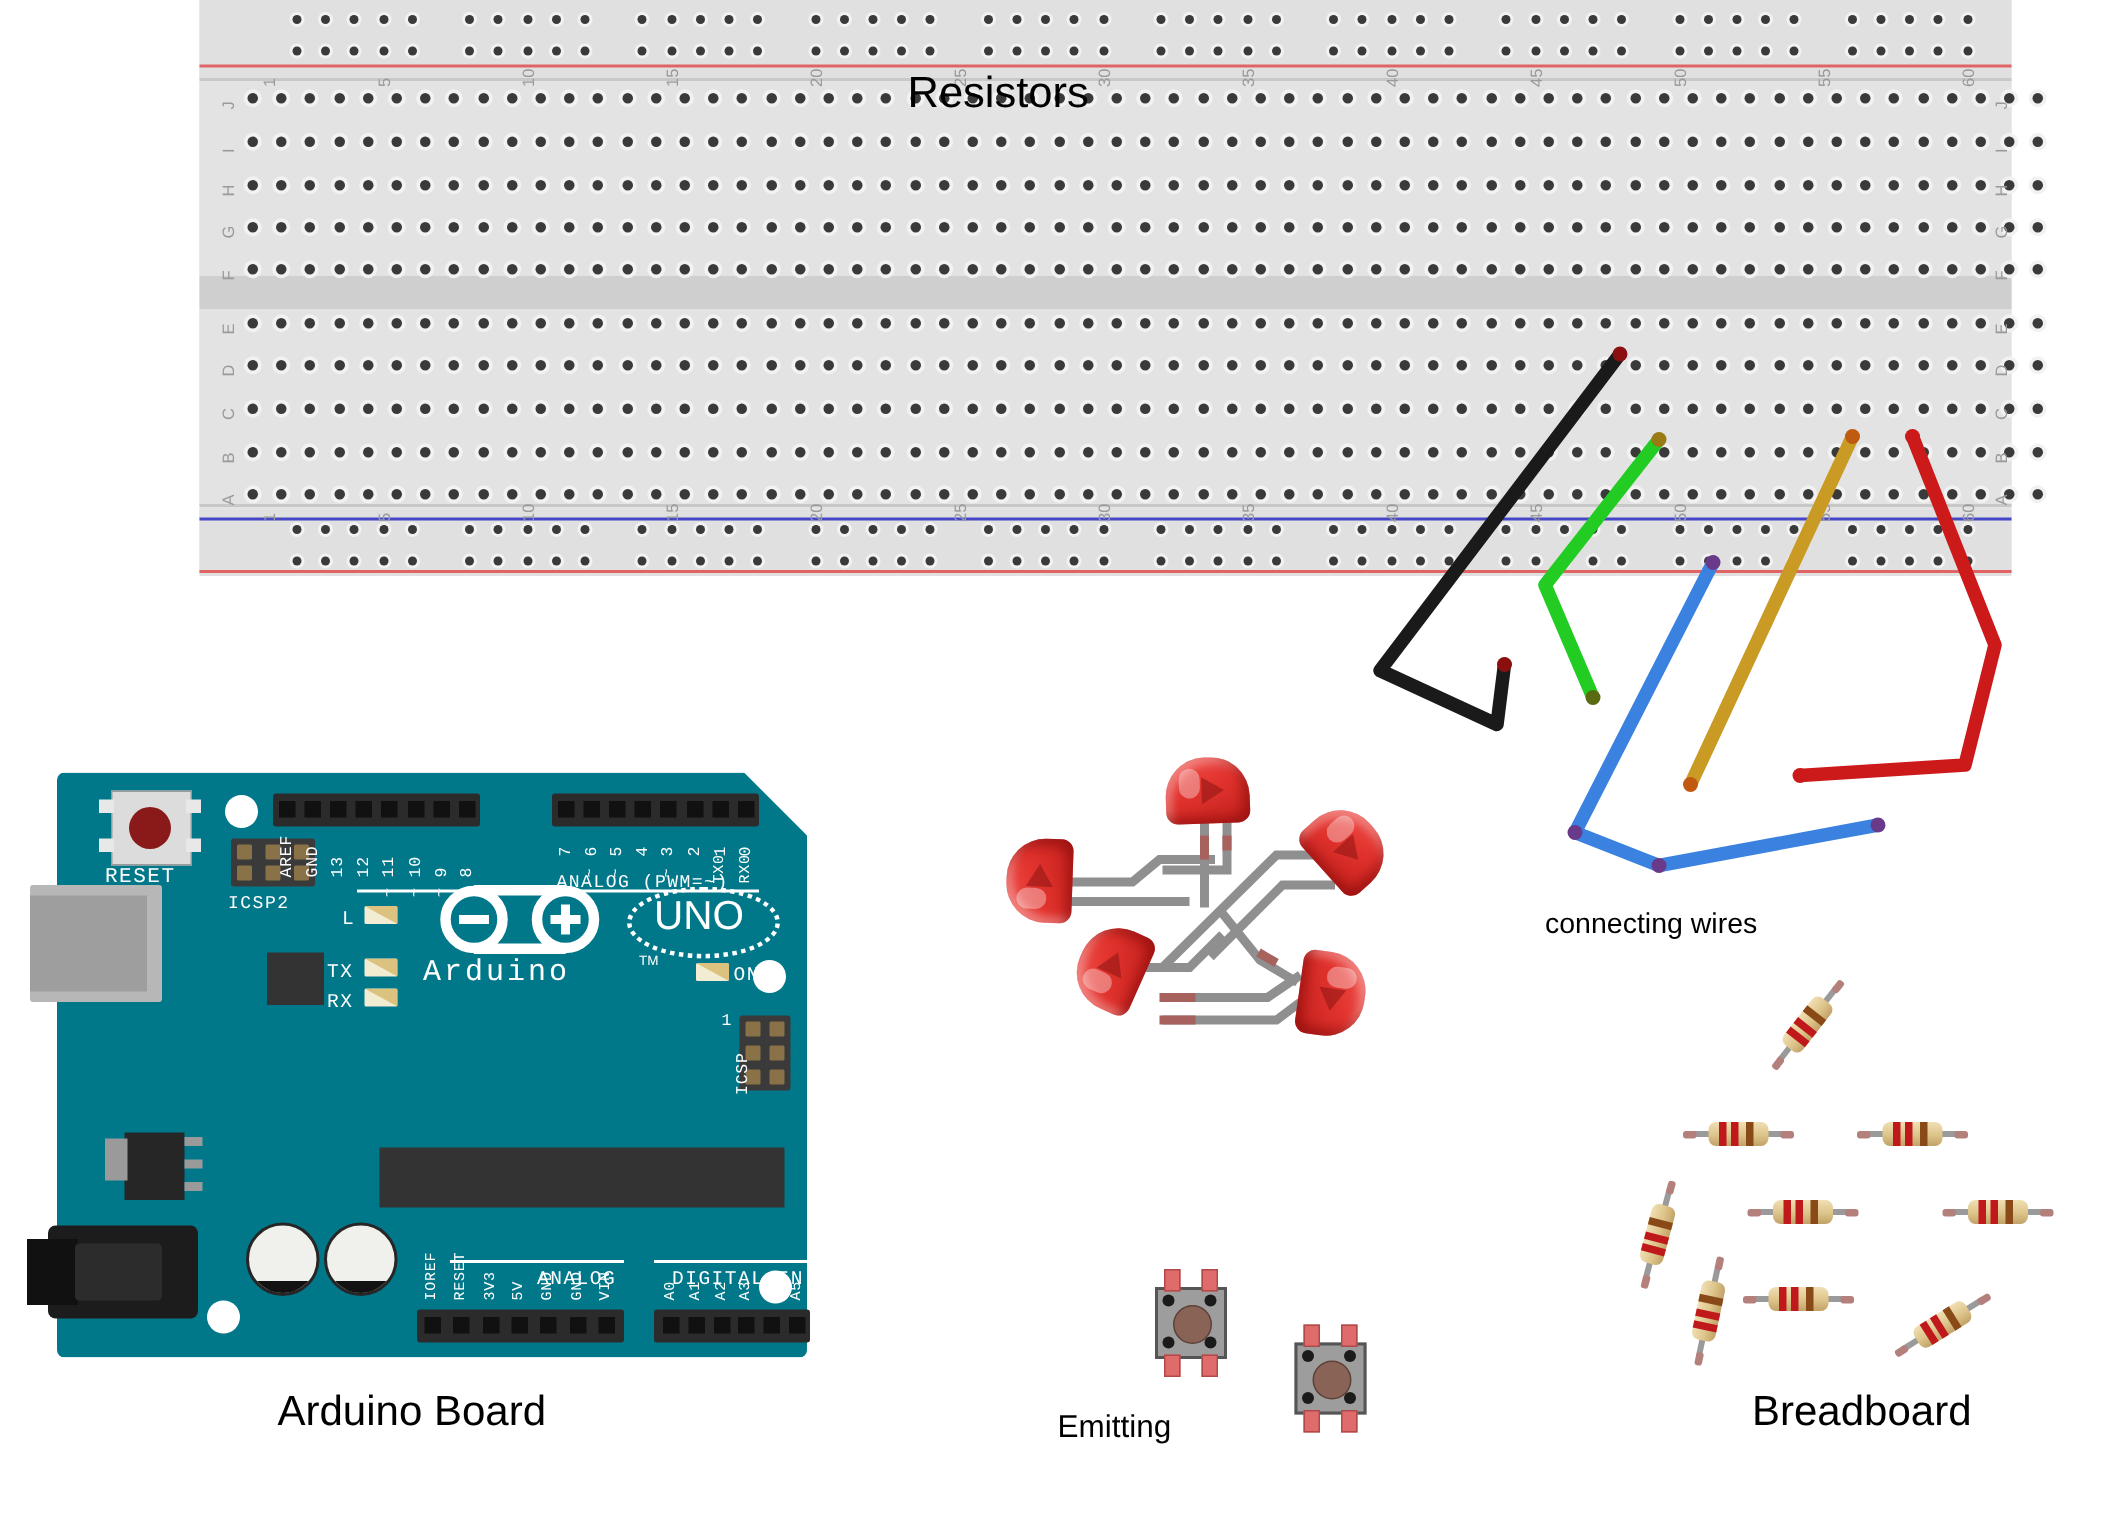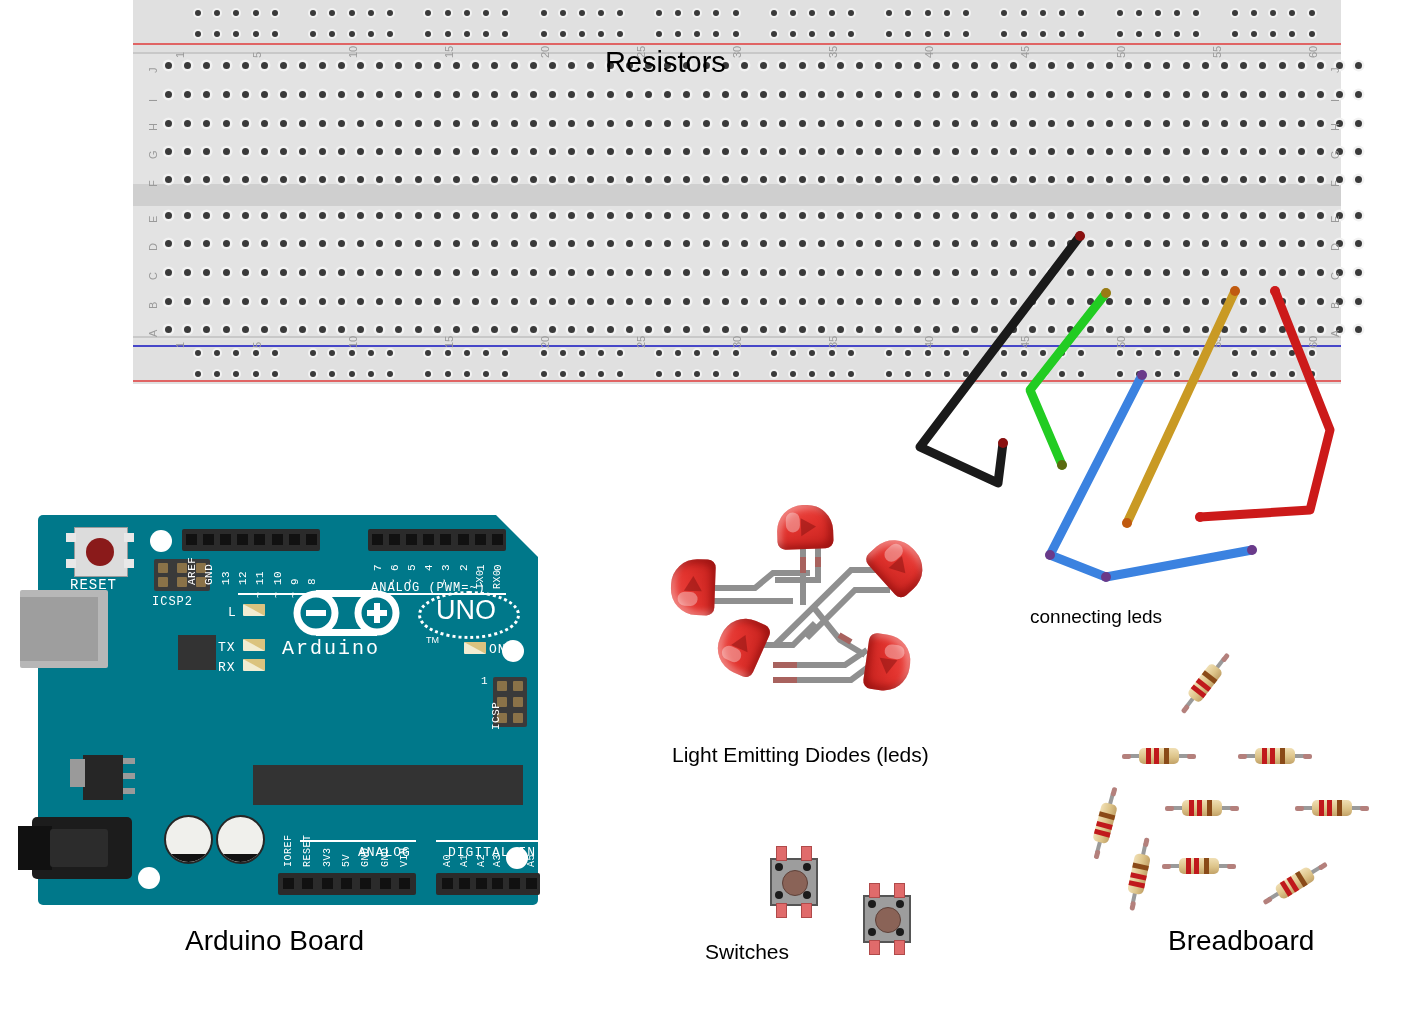--- a/index.html
+++ b/index.html
@@ -1028,21 +1028,21 @@
     <polyline points="262,150 170,330 226,352 372,325" fill="none" stroke="#3b82e0" stroke-width="9" stroke-linejoin="round" stroke-linecap="round"></polyline>
     <circle cx="262" cy="150" r="5" fill="#6a3a8a"></circle>
     <circle cx="170" cy="330" r="5" fill="#6a3a8a"></circle>
     <circle cx="226" cy="352" r="5" fill="#6a3a8a"></circle>
     <circle cx="372" cy="325" r="5" fill="#6a3a8a"></circle>
 
     <polyline points="395,66 450,205 430,285 320,292" fill="none" stroke="#cc1a1a" stroke-width="9" stroke-linejoin="round" stroke-linecap="round"></polyline>
     <circle cx="395" cy="66" r="5" fill="#cc1a1a"></circle>
     <circle cx="320" cy="292" r="5" fill="#cc1a1a"></circle>
   </svg>
-  <div class="caption" style="left:1030px;top:606px;font-size:19px;">connecting leds</div>
+  <div class="caption" style="left:1030px;top:606px;font-size:19px;">connecting wires</div>
 
   <div id="arduino">
     <div id="pcb"></div>
 
     <div class="pcb-hole" style="left:112px;top:15px;"></div>
     <div class="pcb-hole" style="left:464px;top:125px;"></div>
     <div class="pcb-hole" style="left:468px;top:332px;"></div>
     <div class="pcb-hole" style="left:100px;top:352px;"></div>
 
     <div id="reset-btn">
@@ -1226,21 +1226,20 @@
           <path d="M118 175 L142 175"></path>
         <path d="M184 130 L196 137"></path>
       </g>
     </svg>
     <div class="ledbody" style="left:122px;top:0px;transform:rotate(-2deg);"></div>
     <div class="ledbody" style="left:10px;top:60px;transform:rotate(-88deg);"></div>
     <div class="ledbody" style="left:215px;top:38px;transform:rotate(48deg);"></div>
     <div class="ledbody" style="left:58px;top:118px;transform:rotate(-66deg);"></div>
     <div class="ledbody" style="left:205px;top:136px;transform:rotate(98deg);"></div>
   </div>
-  <div class="caption" style="left:672px;top:743px;font-size:21px;">Light Emitting Diodes (leds)</div>
 
   <div class="sw" style="left:770px;top:858px;">
     <div class="sw-leg" style="left:4px;top:-14px;"></div>
     <div class="sw-leg" style="left:29px;top:-14px;"></div>
     <div class="sw-leg" style="left:4px;top:43px;"></div>
     <div class="sw-leg" style="left:29px;top:43px;"></div>
     <div class="sw-dot" style="left:3px;top:3px;"></div>
     <div class="sw-dot" style="left:31px;top:3px;"></div>
     <div class="sw-dot" style="left:3px;top:31px;"></div>
     <div class="sw-dot" style="left:31px;top:31px;"></div>
@@ -1250,21 +1249,21 @@
     <div class="sw-leg" style="left:4px;top:-14px;"></div>
     <div class="sw-leg" style="left:29px;top:-14px;"></div>
     <div class="sw-leg" style="left:4px;top:43px;"></div>
     <div class="sw-leg" style="left:29px;top:43px;"></div>
     <div class="sw-dot" style="left:3px;top:3px;"></div>
     <div class="sw-dot" style="left:31px;top:3px;"></div>
     <div class="sw-dot" style="left:3px;top:31px;"></div>
     <div class="sw-dot" style="left:31px;top:31px;"></div>
     <div class="sw-btn"></div>
   </div>
-  <div class="caption" style="left:705px;top:940px;font-size:21px;">Switches</div>
+  <div class="caption" style="left:705px;top:940px;font-size:21px;">Emitting</div>
 
   <div id="resistors" style="position:absolute;left:1060px;top:670px;width:330px;height:260px;">
       <div class="res" style="left:108px;top:5px;transform:rotate(-52deg);">
          <div class="res-lead" style="left:6px;width:16px;"></div>
          <div class="res-lead" style="left:52px;width:16px;"></div>
          <div class="res-tip" style="left:0px;"></div>
          <div class="res-tip" style="left:65px;"></div>
          <div class="res-body">
            <div class="band b-red" style="left:7px;"></div>
            <div class="band b-red" style="left:15px;"></div>

